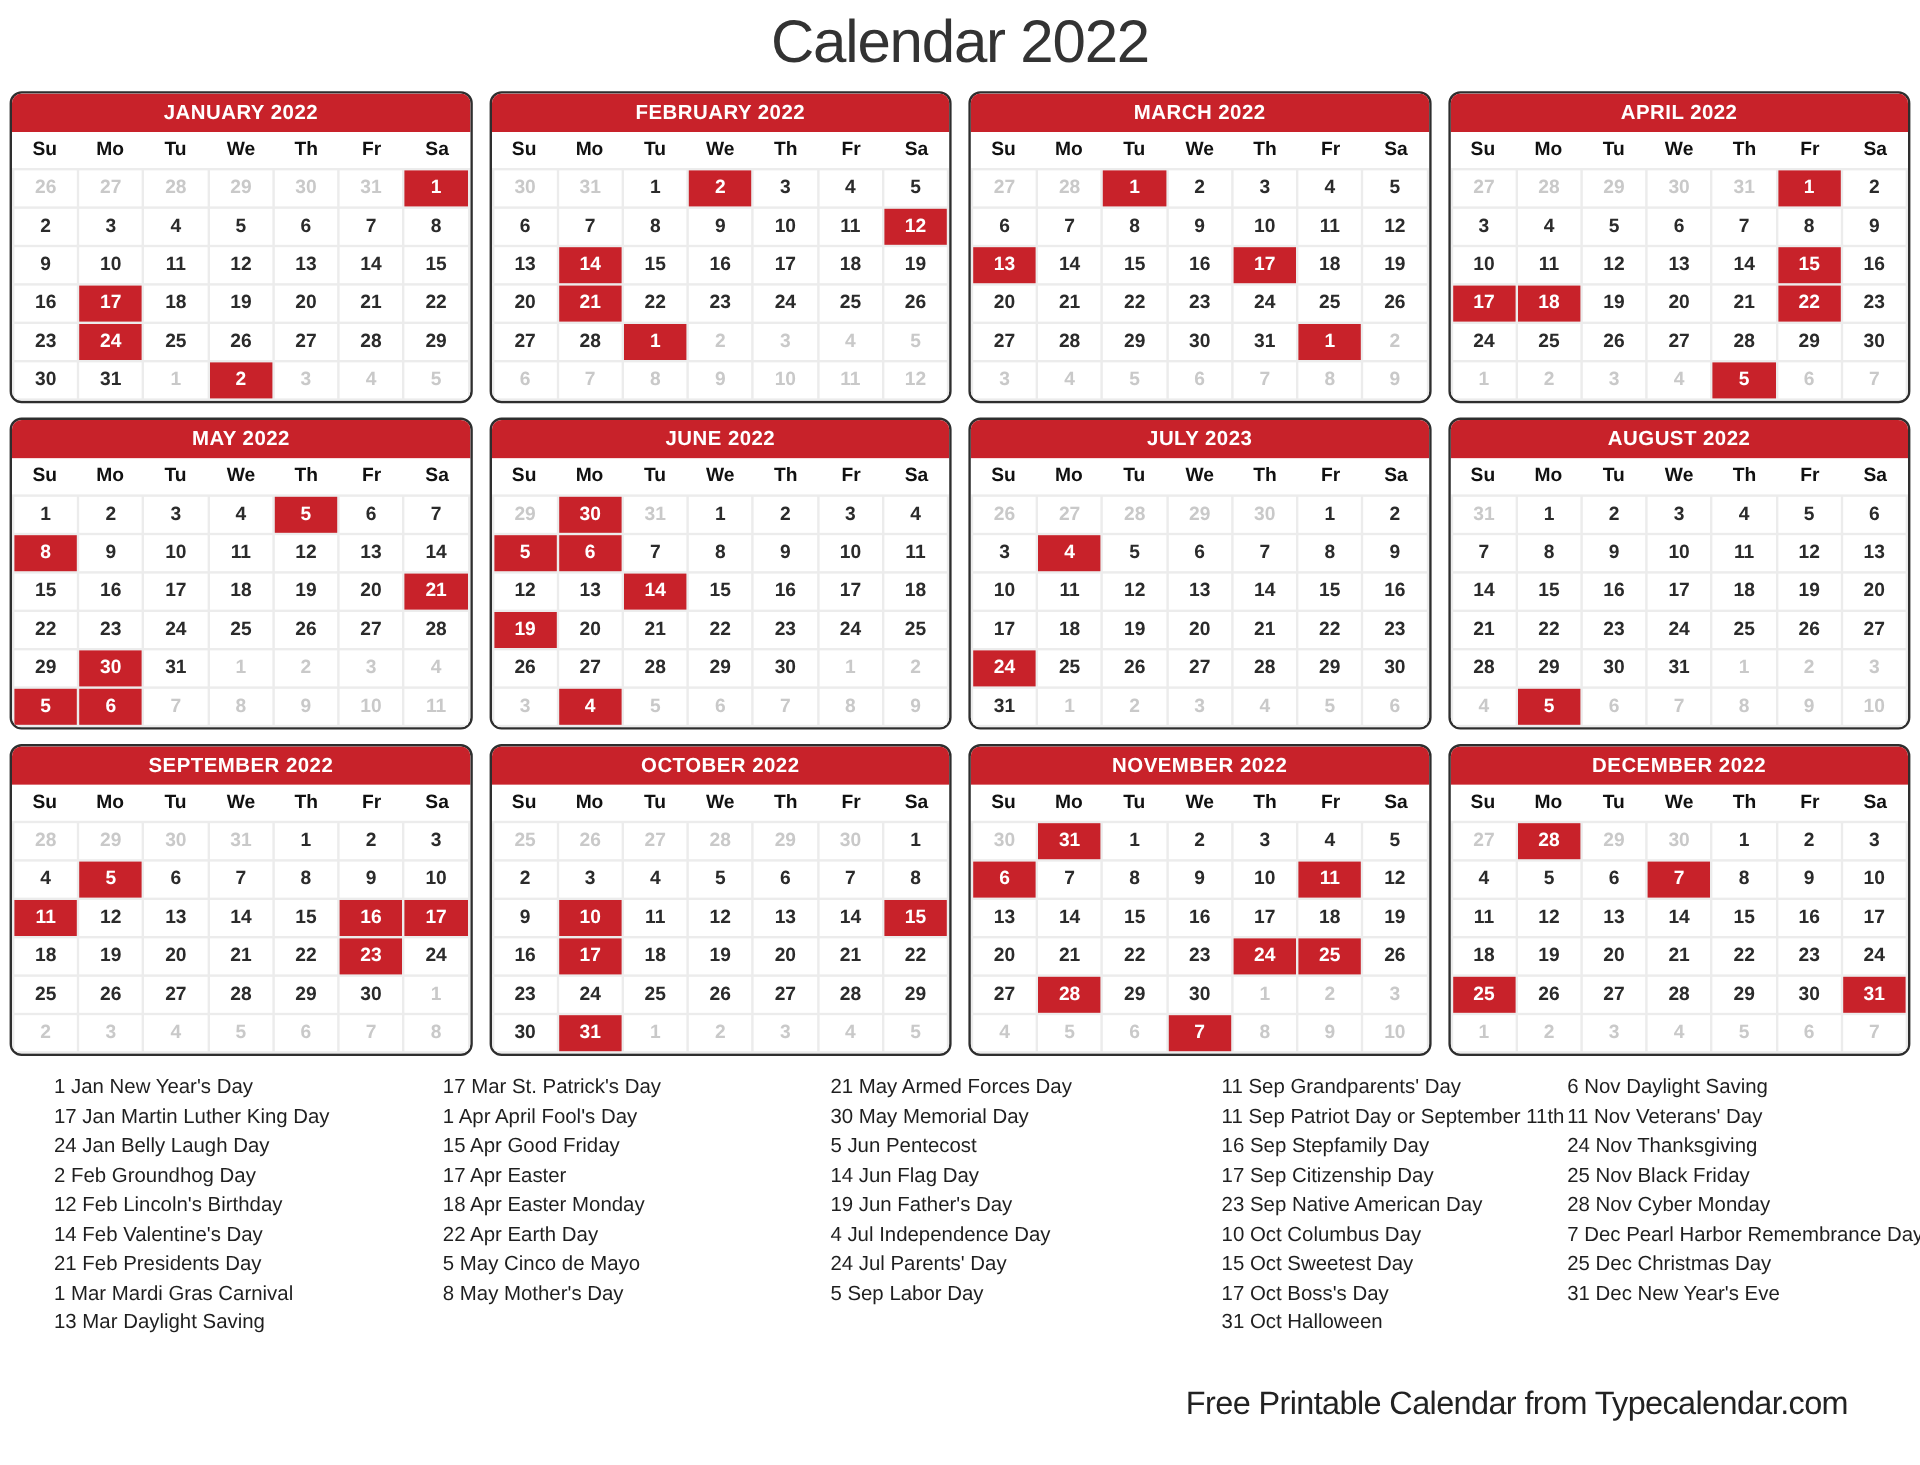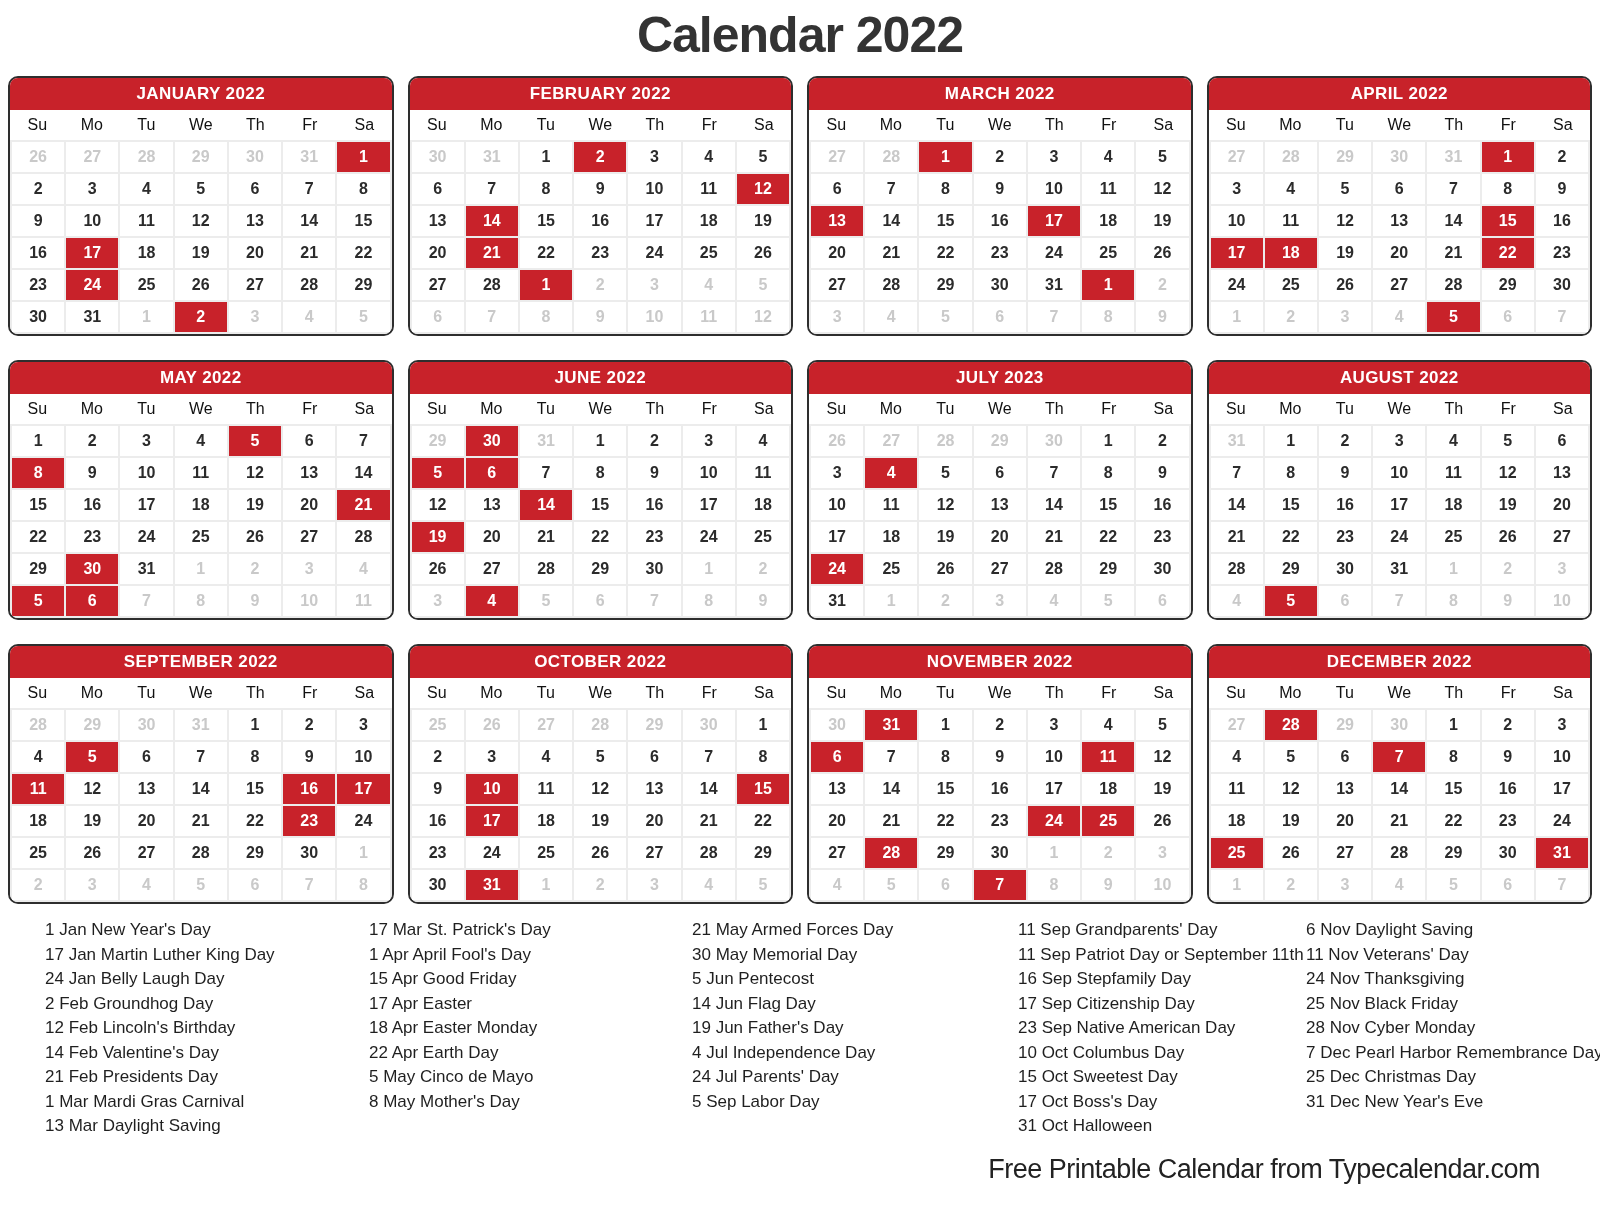--- a/index.html
+++ b/index.html
@@ -11,30 +11,30 @@
   *{box-sizing:border-box;}
   html,body{margin:0;padding:0;}
   body{
     width:1600px;height:1221px;position:relative;overflow:hidden;
     background:#ffffff;
     font-family:"Liberation Sans", sans-serif;
   }
   .title{
     text-align:center;
     font-size:50px;
-    font-weight:bold;
+    font-weight:normal;
     letter-spacing:-1px;
     color:#333333;
     margin:6px 0 12px 0;
     line-height:58px;
   }
   .months{
     display:grid;
     grid-template-columns:repeat(4,1fr);
-    gap:24px 14px;
+    gap:12px 14px;
     padding:0 8px;
   }
   .month-card{
     border:2px solid #2e2e2e;
     border-radius:10px;
     overflow:hidden;
     background:#ffffff;
   }
   .month-header{
     background:var(--red);
@@ -45,21 +45,21 @@
     height:32px;
     line-height:32px;
     letter-spacing:.4px;
   }
   .weekdays{
     display:grid;
     grid-template-columns:repeat(7,1fr);
     height:30px;
     align-items:center;
     text-align:center;
-    font-weight:normal;
+    font-weight:bold;
     font-size:16px;
     color:#111111;
     background:#ffffff;
   }
   .days{
     display:grid;
     grid-template-columns:repeat(7,1fr);
     grid-auto-rows:30px;
     gap:2px;
     background:var(--gridline);

